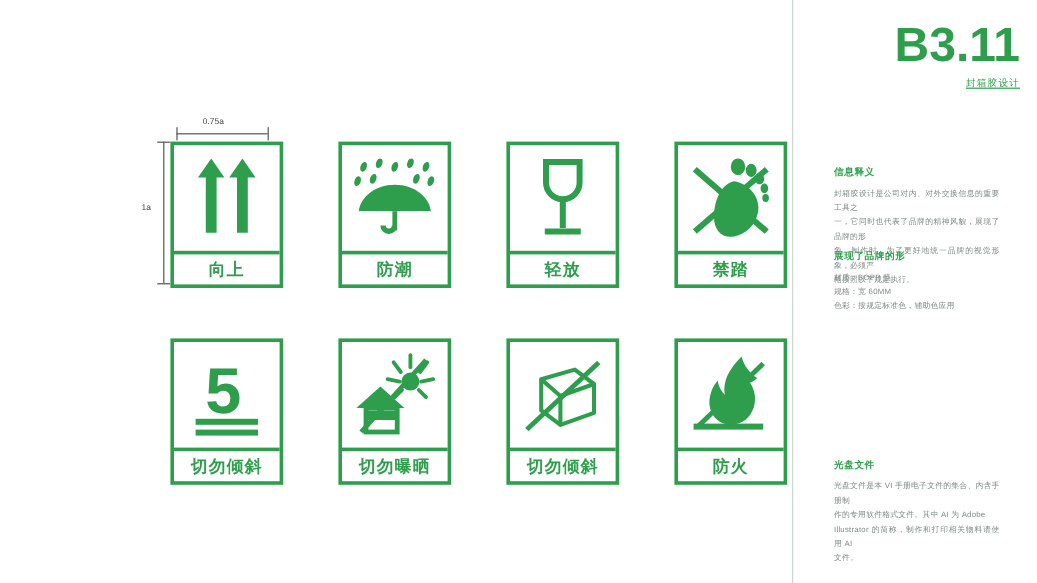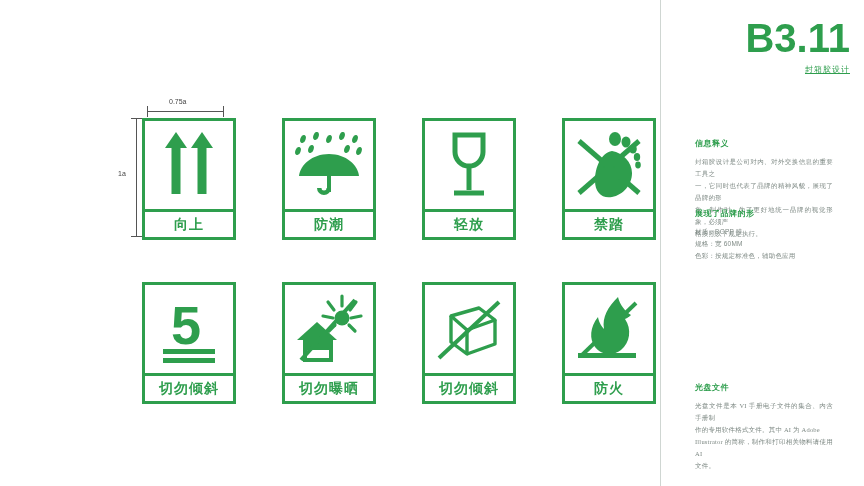--- a/index.html
+++ b/index.html
@@ -90,21 +90,21 @@
     font-size: 6.5px;
     line-height: 1.85;
     color: #7f8a85;
     text-align: justify;
     letter-spacing: 0.2px;
   }
   .rail-block .blk-body .ln { display: block; }
 
   #rail-info     { top: 138px; }
   #rail-specs    { top: 208px; }
-  #rail-files    { top: 382px; font-family: Liberation Serif, serif; }
+  #rail-files    { top: 382px; }
 
   
   .dim-top {
     position: absolute;
     left: 147px;
     top: 98px;
     width: 100px;
     height: 18px;
   }
   .dim-top .lbl {

